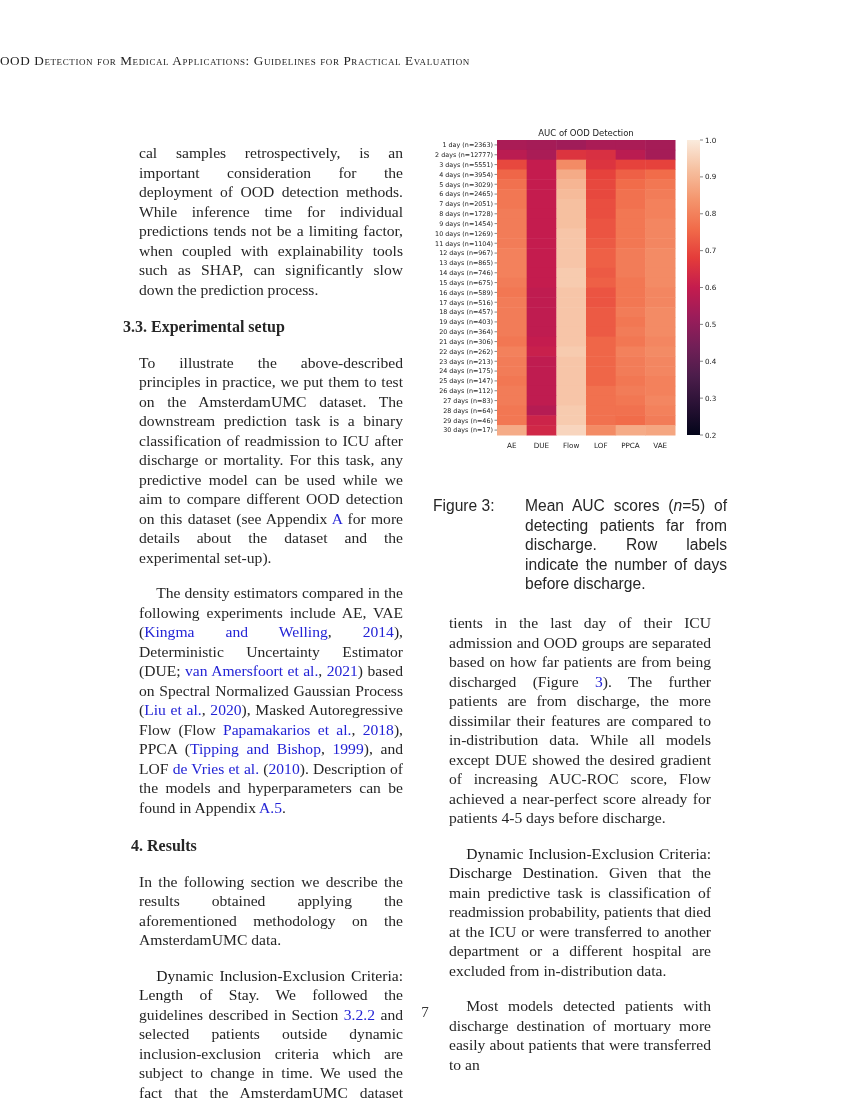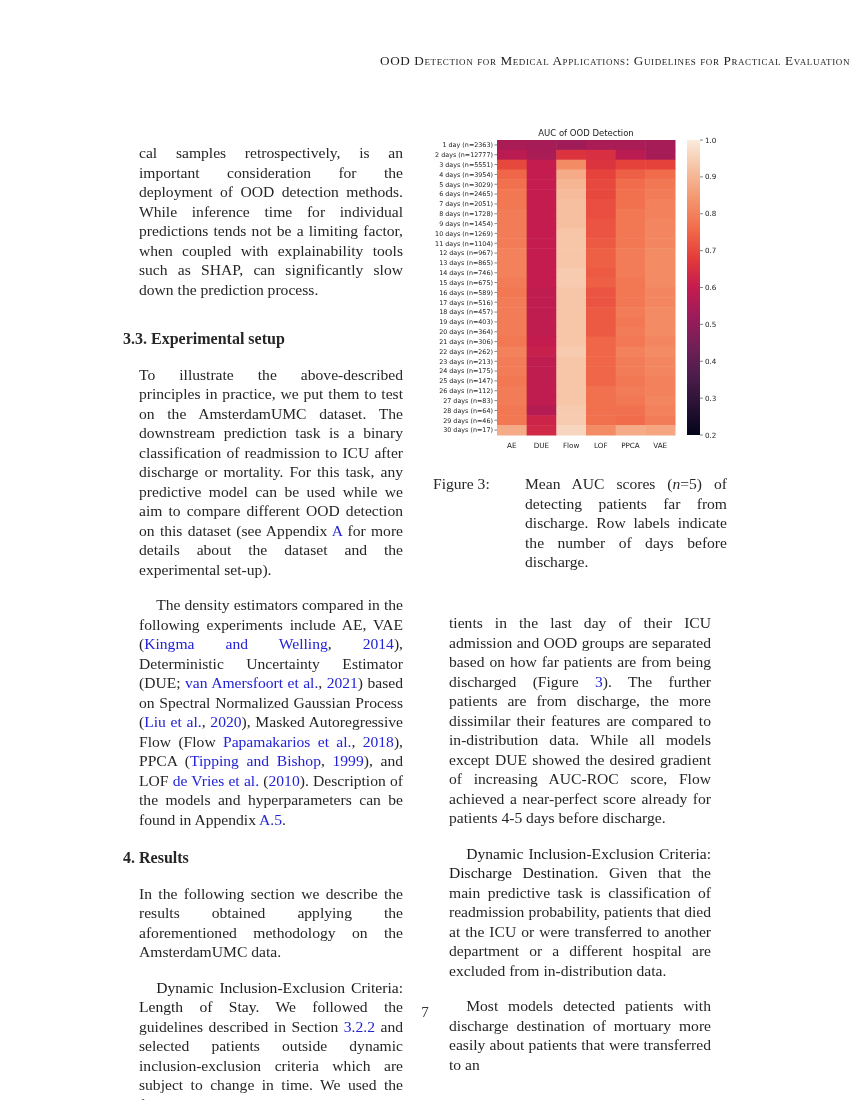--- a/index.html
+++ b/index.html
@@ -1,44 +1,44 @@
 <!DOCTYPE html>
 <html><head>
 <meta charset="utf-8">
 <style>
   html, body { margin:0; padding:0; background:#ffffff; }
   body { width:850px; height:1100px; position:relative; overflow:hidden;
          font-family:"DejaVu Serif","Liberation Serif",serif; color:#222; }
-  .header { position:absolute; left:0; width:850px; top:53px; text-align:right;
+  .header { position:absolute; left:0; width:850px; top:53px; text-align:left;
             font-family:"Liberation Serif",serif; font-size:13.2px; letter-spacing:0.6px; font-variant:small-caps; color:#222; }
   .col { position:absolute; font-family:"Liberation Serif",serif; font-size:15.6px; line-height:19.5px; text-align:justify; color:#262626; }
   .col p { margin:16px; }
   .indent { text-indent:1.1em; }
   .left { left:123px; width:296px; top:127px; }
   .right { left:433px; width:294px; }
   h3 { margin:0; font-family:"Liberation Serif",serif; font-size:16px; font-weight:bold; }
   a, .link { color:#2323d6; text-decoration:none; }
   b { font-weight:normal; color:#1a1a1a; }
-  .caption { position:absolute; left:433px; top:474px; width:294px; font-family:Liberation Serif, serif; font-size:15.6px; line-height:19.5px; color:#262626; }
+  .caption { position:absolute; left:433px; top:496px; width:294px; font-family:Liberation Sans, sans-serif; font-size:15.6px; line-height:19.5px; color:#262626; }
   .caption .lbl { position:absolute; left:0; top:0; }
   .caption .txt { margin-left:92px; text-align:justify; }
   .pagenum { position:absolute; left:0; width:850px; top:1004px; text-align:center; font-family:"Liberation Serif",serif; font-size:15px; color:#333; }
   svg text { font-family:"DejaVu Sans","Liberation Sans",sans-serif; }
 </style>
 </head>
 <body>
 
 <div class="header">OOD Detection for Medical Applications: Guidelines for Practical Evaluation</div>
 
 <div class="col left">
   <p>cal samples retrospectively, is an important consideration for the deployment of OOD detection methods. While inference time for individual predictions tends not be a limiting factor, when coupled with explainability tools such as SHAP, can significantly slow down the prediction process.</p>
-  <h3 style="margin-top:30px;margin-bottom:7px;">3.3. Experimental setup</h3>
+  <h3 style="margin-top:18px;margin-bottom:7px;">3.3. Experimental setup</h3>
   <p><span>To illustrate the above-described principles in practice, we put them to test on the AmsterdamUMC dataset. The downstream prediction task is a binary classification of readmission to ICU after discharge or mortality. For this task, any predictive model can be used while we aim to compare different OOD detection on this dataset (see Appendix </span><a class="link">A</a><span> for more details about the dataset and the experimental set-up).</span></p>
   <p class="indent"><span>The density estimators compared in the following experiments include AE, VAE (</span><a class="link">Kingma and Welling</a><span>, </span><a class="link">2014</a><span>), Deterministic Uncertainty Estimator (DUE; </span><a class="link">van Amersfoort et al.</a><span>, </span><a class="link">2021</a><span>) based on Spectral Normalized Gaussian Process (</span><a class="link">Liu et al.</a><span>, </span><a class="link">2020</a><span>), Masked Autoregressive Flow (Flow </span><a class="link">Papamakarios et al.</a><span>, </span><a class="link">2018</a><span>), PPCA (</span><a class="link">Tipping and Bishop</a><span>, </span><a class="link">1999</a><span>), and LOF </span><a class="link">de Vries et al.</a><span> (</span><a class="link">2010</a><span>). Description of the models and hyperparameters can be found in Appendix </span><a class="link">A.5</a><span>.</span></p>
-  <h3 style="margin-top:19px;margin-bottom:7px;">4. Results</h3>
+  <h3 style="margin-top:19px;margin-bottom:7px;margin-left:8px;">4. Results</h3>
   <p>In the following section we describe the results obtained applying the aforementioned methodology on the AmsterdamUMC data.</p>
   <p class="indent"><b>Dynamic Inclusion-Exclusion Criteria: Length of Stay</b><span>. We followed the guidelines described in Section </span><a class="link">3.2.2</a><span> and selected patients outside dynamic inclusion-exclusion criteria which are subject to change in time. We used the fact that the AmsterdamUMC dataset contains retrospective time series data for each patients. The in-distribution data for this experiment are pa-</span></p>
 </div>
 
 <svg id="heatmap" style="position:absolute;left:425px;top:125px;" width="320" height="330" xmlns="http://www.w3.org/2000/svg">
   <text id="hm-title" x="161" y="11" font-size="8.5" text-anchor="middle" fill="#222">AUC of OOD Detection</text>
   <g id="hm-cells">
       <rect x="72" y="15" width="30.166666666666668" height="10.333333333333334" fill="rgb(170,28,86)"></rect>
       <rect x="101.66666666666667" y="15" width="30.166666666666668" height="10.333333333333334" fill="rgb(165,28,87)"></rect>
       <rect x="131.33333333333334" y="15" width="30.166666666666668" height="10.333333333333334" fill="rgb(160,28,89)"></rect>

